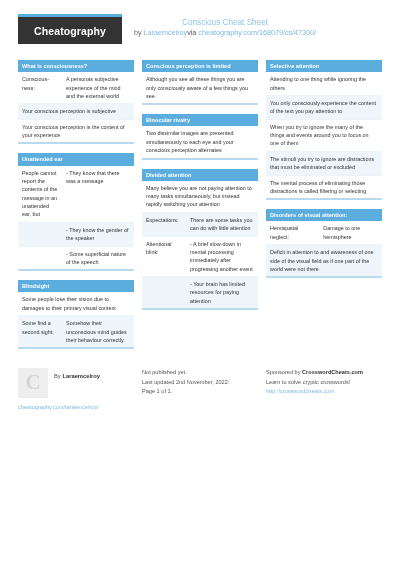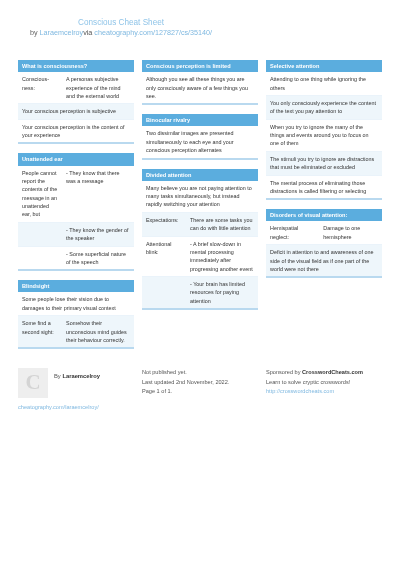--- a/index.html
+++ b/index.html
@@ -168,23 +168,24 @@
   }
   .lnk-blue { color: #7fb8e0; }
   .sponsor-name { color: #333333; font-weight: bold; }
 </style>
 </head>
 <body>
 
 <div class="page">
 
   <div class="header">
+    <div class="logo-box">Cheatography</div>
     <div class="title-block">
       <div class="sheet-title">Conscious Cheat Sheet</div>
-      <div class="byline"><span>by </span><span class="lnk">Laraemcelroy</span><span class="via">via </span><span class="lnk">cheatography.com/127827/cs/35140/</span></div>
+      <div class="byline"><span>by </span><span class="lnk">Laraemcelroy</span><span class="via">via </span><span class="lnk">cheatography.com/168079/cs/47300/</span></div>
     </div>
   </div>
 
   <div class="columns">
 
     <div class="col">
 
       <div class="card">
         <div class="card-head">What is consciousness?</div>
         <div class="row plain">

